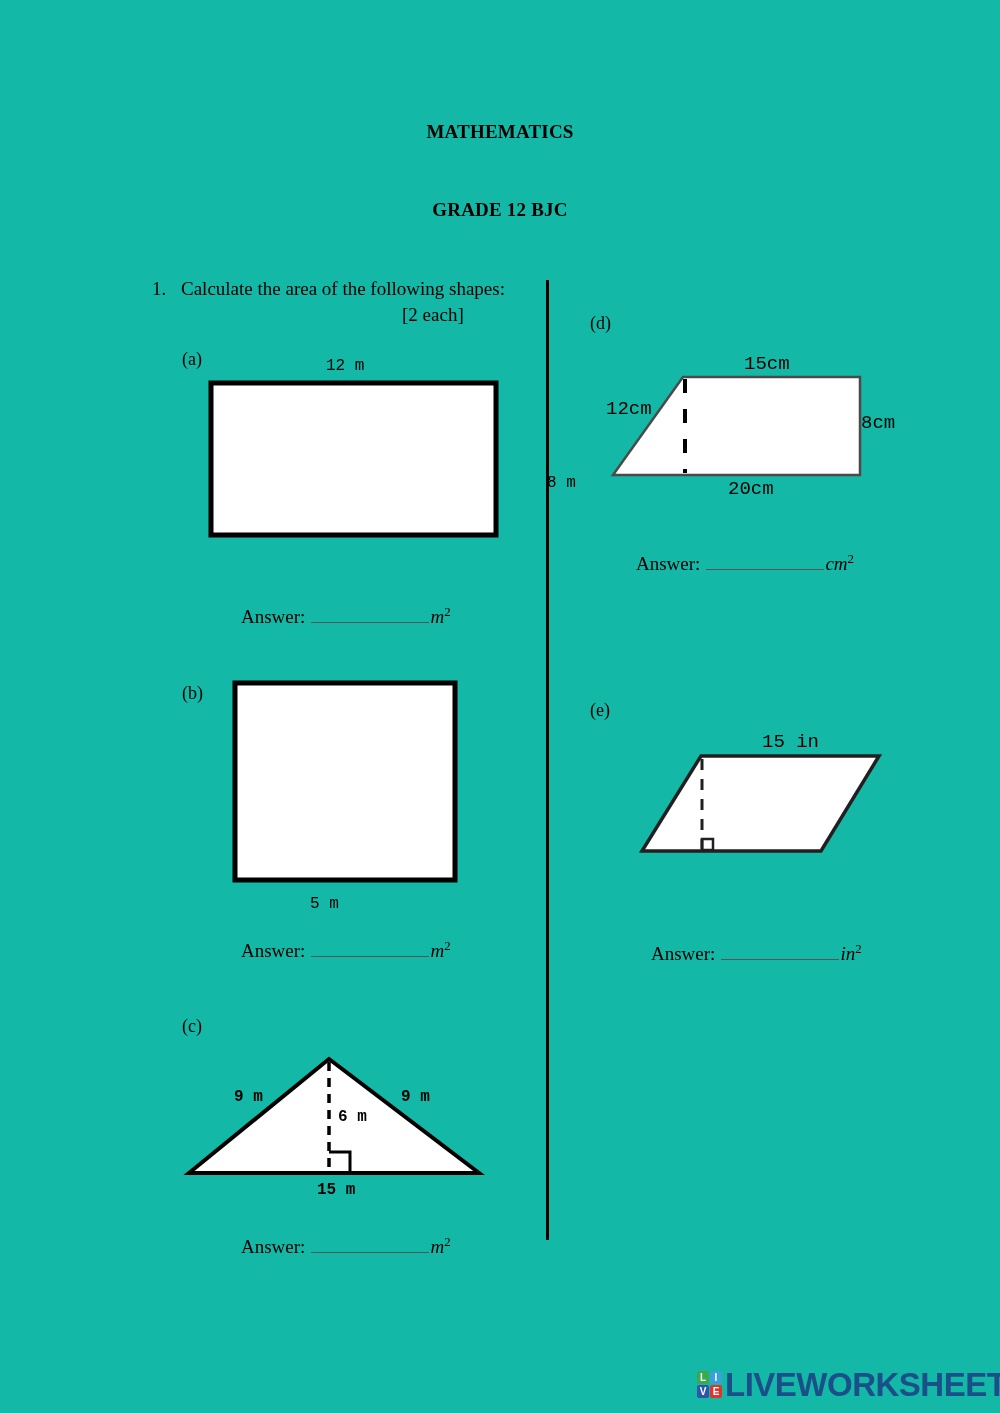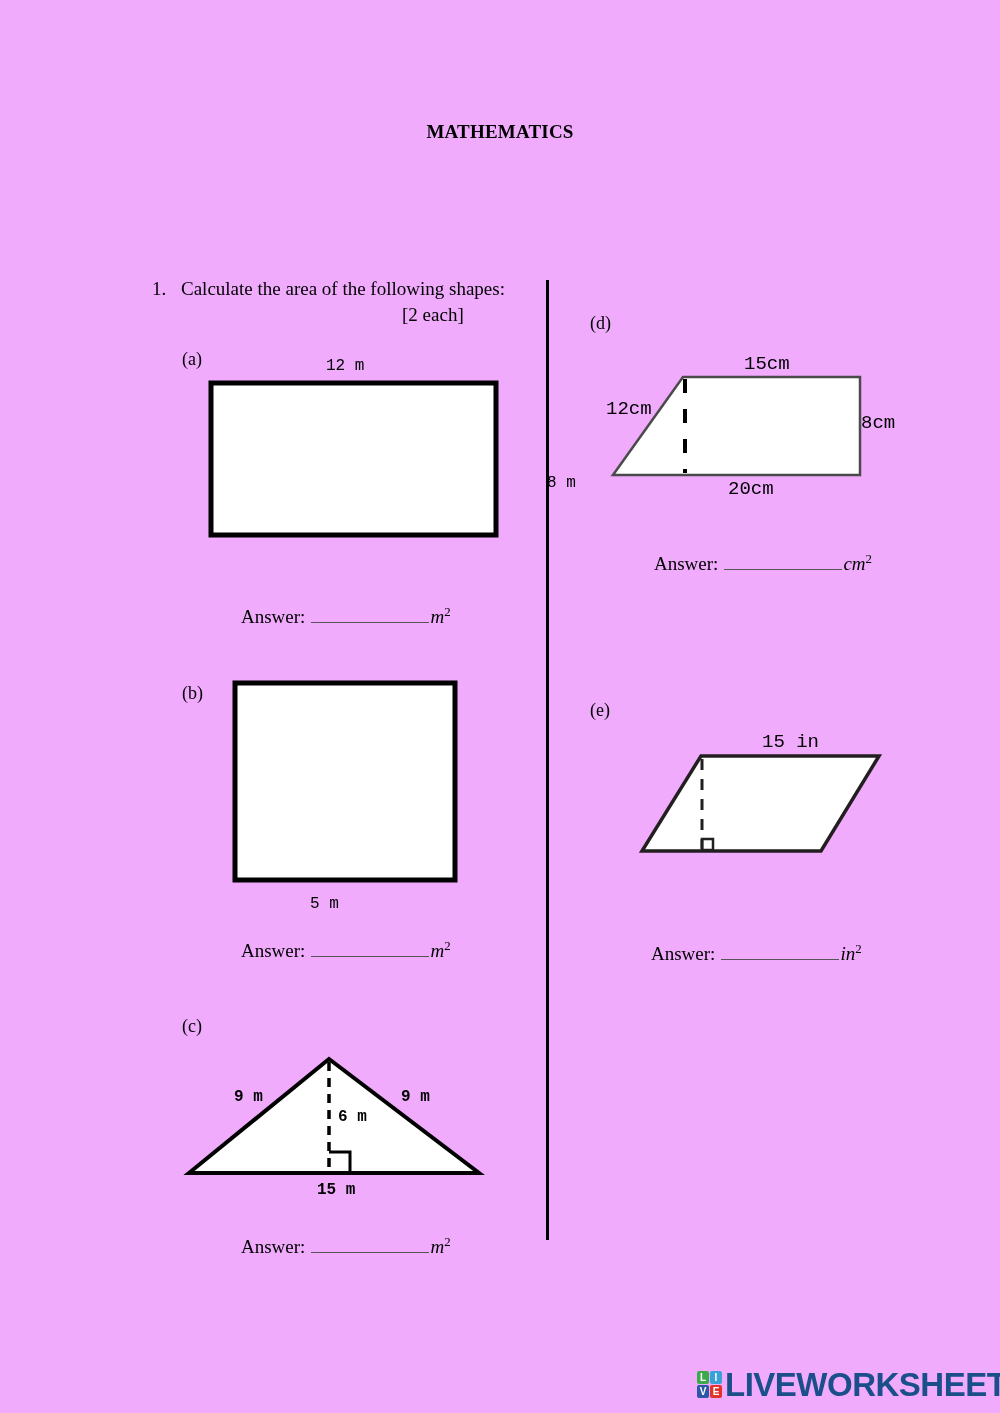--- a/index.html
+++ b/index.html
@@ -9,21 +9,21 @@
     background: #ffffff;
   }
   body {
     font-family: "Liberation Serif", serif;
     color: #000000;
   }
   #page {
     position: relative;
     width: 1000px;
     height: 1413px;
-    background: #f0abfc;
+    background: #14b8a6;
     overflow: hidden;
   }
 
   
   .hdr {
     position: absolute;
     width: 100%;
     text-align: center;
     font-family: "Liberation Serif", serif;
     font-weight: bold;
@@ -138,20 +138,21 @@
     color: #1b4f8a;
     line-height: 1;
   }
 </style>
 </head>
 <body>
 
 <div id="page">
 
   <div class="hdr" id="title-math">MATHEMATICS</div>
+  <div class="hdr" id="title-grade">GRADE 12 BJC</div>
 
 
   <div id="q1">
     <span class="num">1.</span>
     <span class="body">Calculate the area of the following shapes:</span>
     <span class="marks">[2 each]</span>
   </div>
 
   <div id="divider"></div>
 
@@ -195,21 +196,21 @@
   <div class="dim lg" style="left:744px; top:353px;">15cm</div>
   <div class="dim lg" style="left:606px; top:398px;">12cm</div>
   <div class="dim lg" style="left:709px; top:412px;">7cm</div>
   <div class="dim lg" style="left:861px; top:412px;">8cm</div>
   <div class="dim lg" style="left:728px; top:478px;">20cm</div>
   <svg class="fig" style="left:608px; top:370px;" width="258" height="112" viewBox="0 0 258 112">
     <polygon points="5,105 75,7 252,7 252,105" fill="#ffffff" stroke="#4a4a4a" stroke-width="2.5" stroke-linejoin="miter"></polygon>
 
     <line x1="77" y1="9" x2="77" y2="103" stroke="#000000" stroke-width="4" stroke-dasharray="14,16"></line>
   </svg>
-  <div class="answer" style="left:654px; top:551px;">
+  <div class="answer" style="left:636px; top:551px;">
     <span>Answer:</span><span class="blank"></span><span class="unit"><span>cm</span><sup>2</sup></span>
   </div>
 
   <div class="part-label" style="left:590px; top:700px;">(e)</div>
   <div class="dim lg" style="left:762px; top:731px;">15 in</div>
   <div class="dim lg" style="left:707px; top:791px;">8 in</div>
   <svg class="fig" style="left:636px; top:750px;" width="250" height="110" viewBox="0 0 250 110">
     <polygon points="65,6 243,6 185,101 6,101" fill="#ffffff" stroke="#231f20" stroke-width="3.5" stroke-linejoin="miter"></polygon>
 
     <line x1="66" y1="9" x2="66" y2="99" stroke="#231f20" stroke-width="3" stroke-dasharray="11,9"></line>

